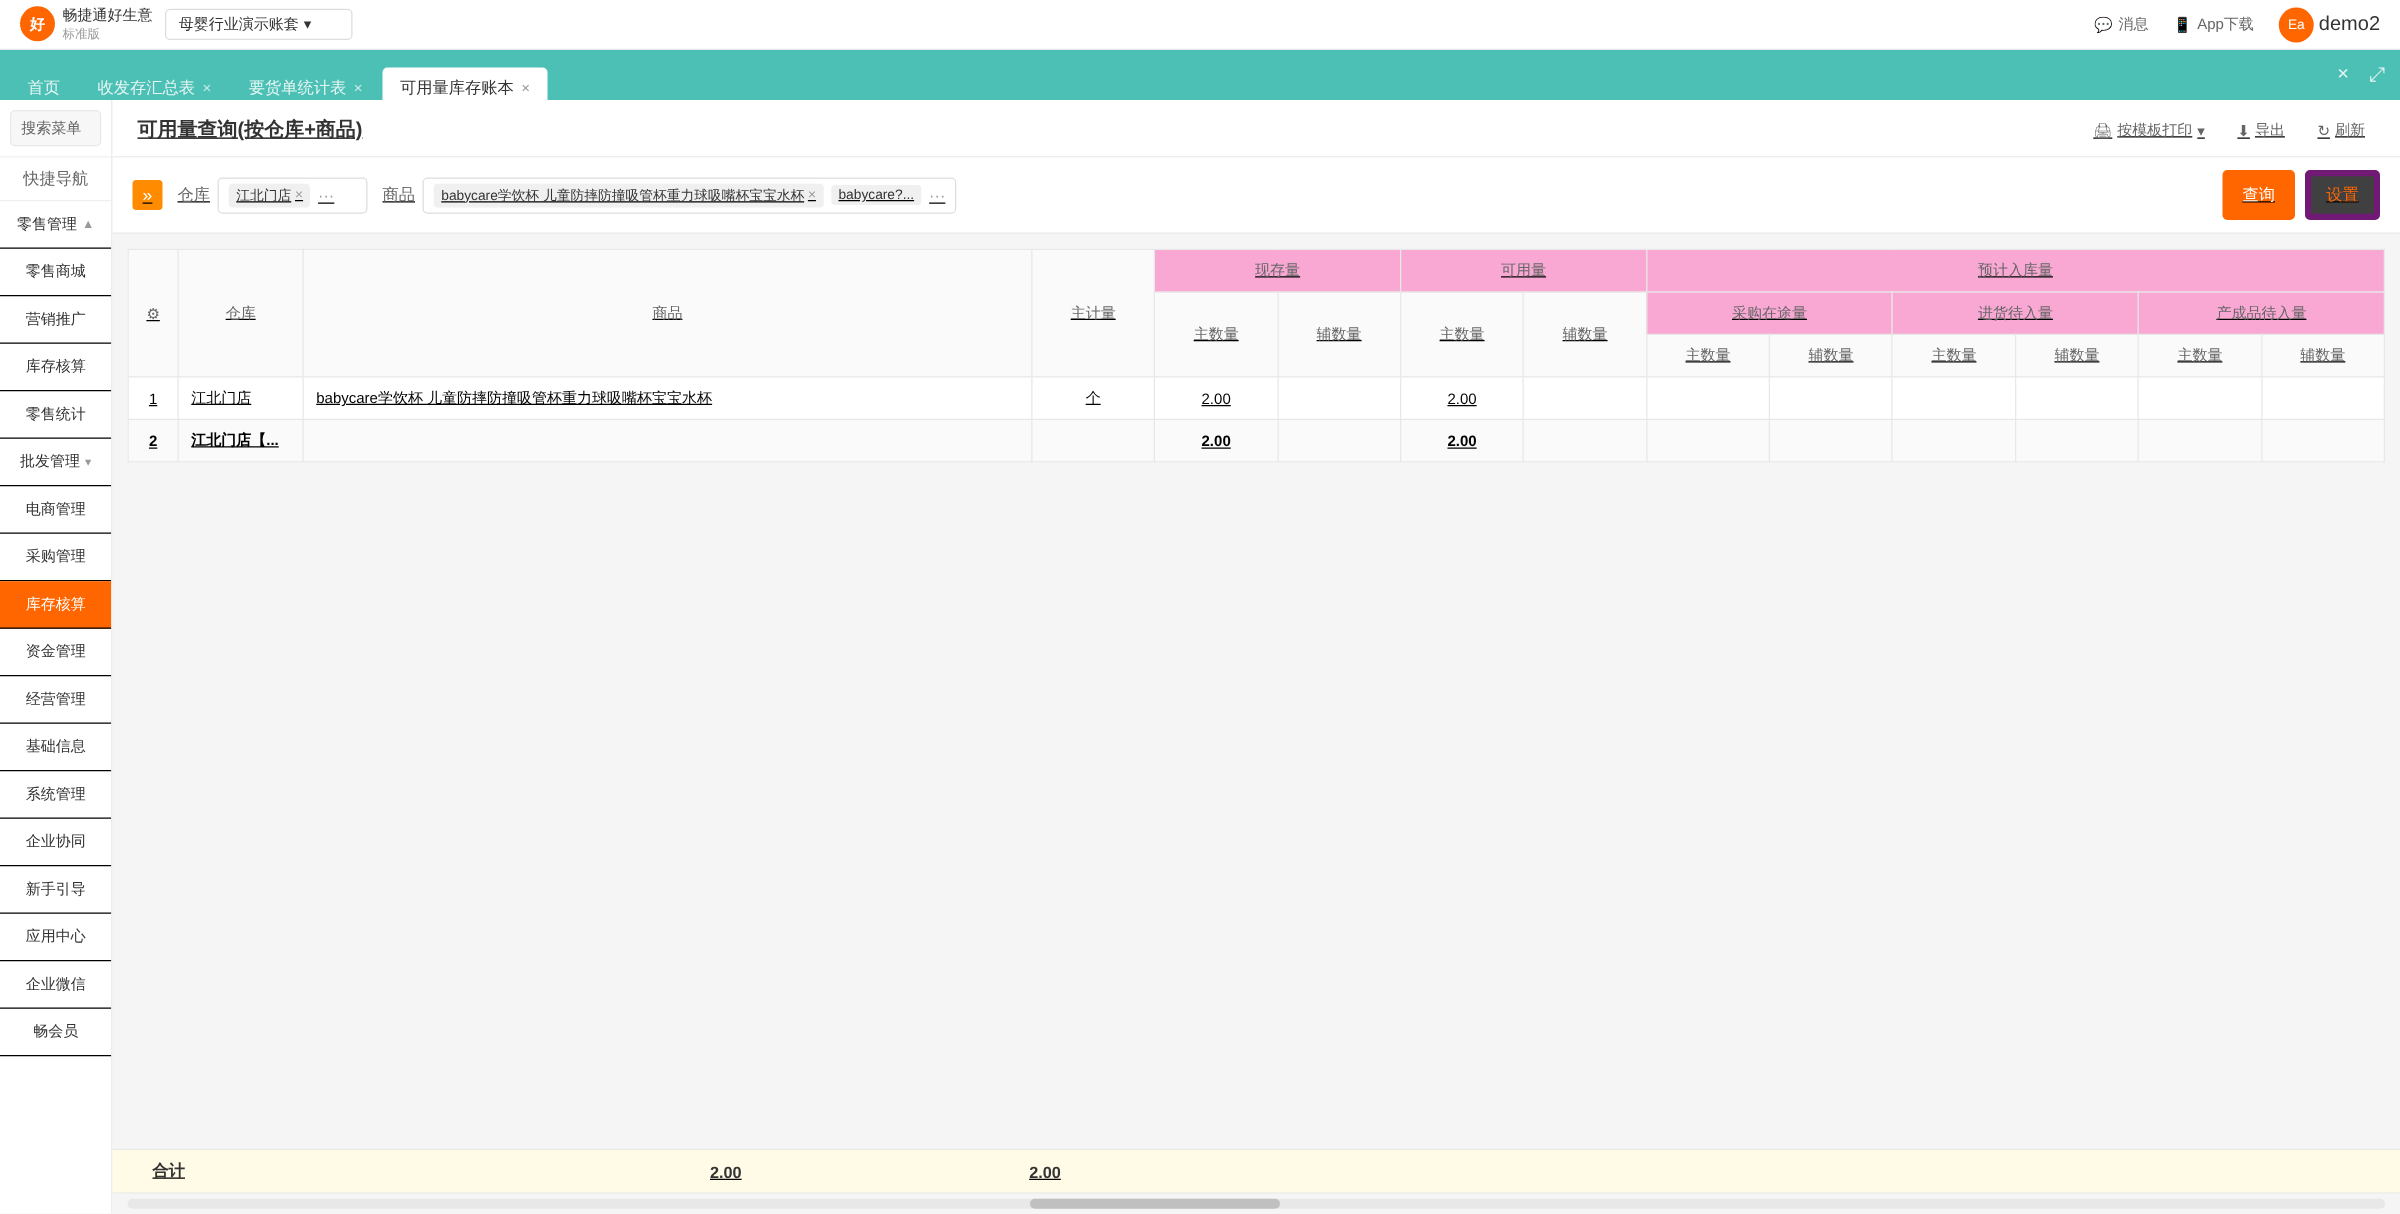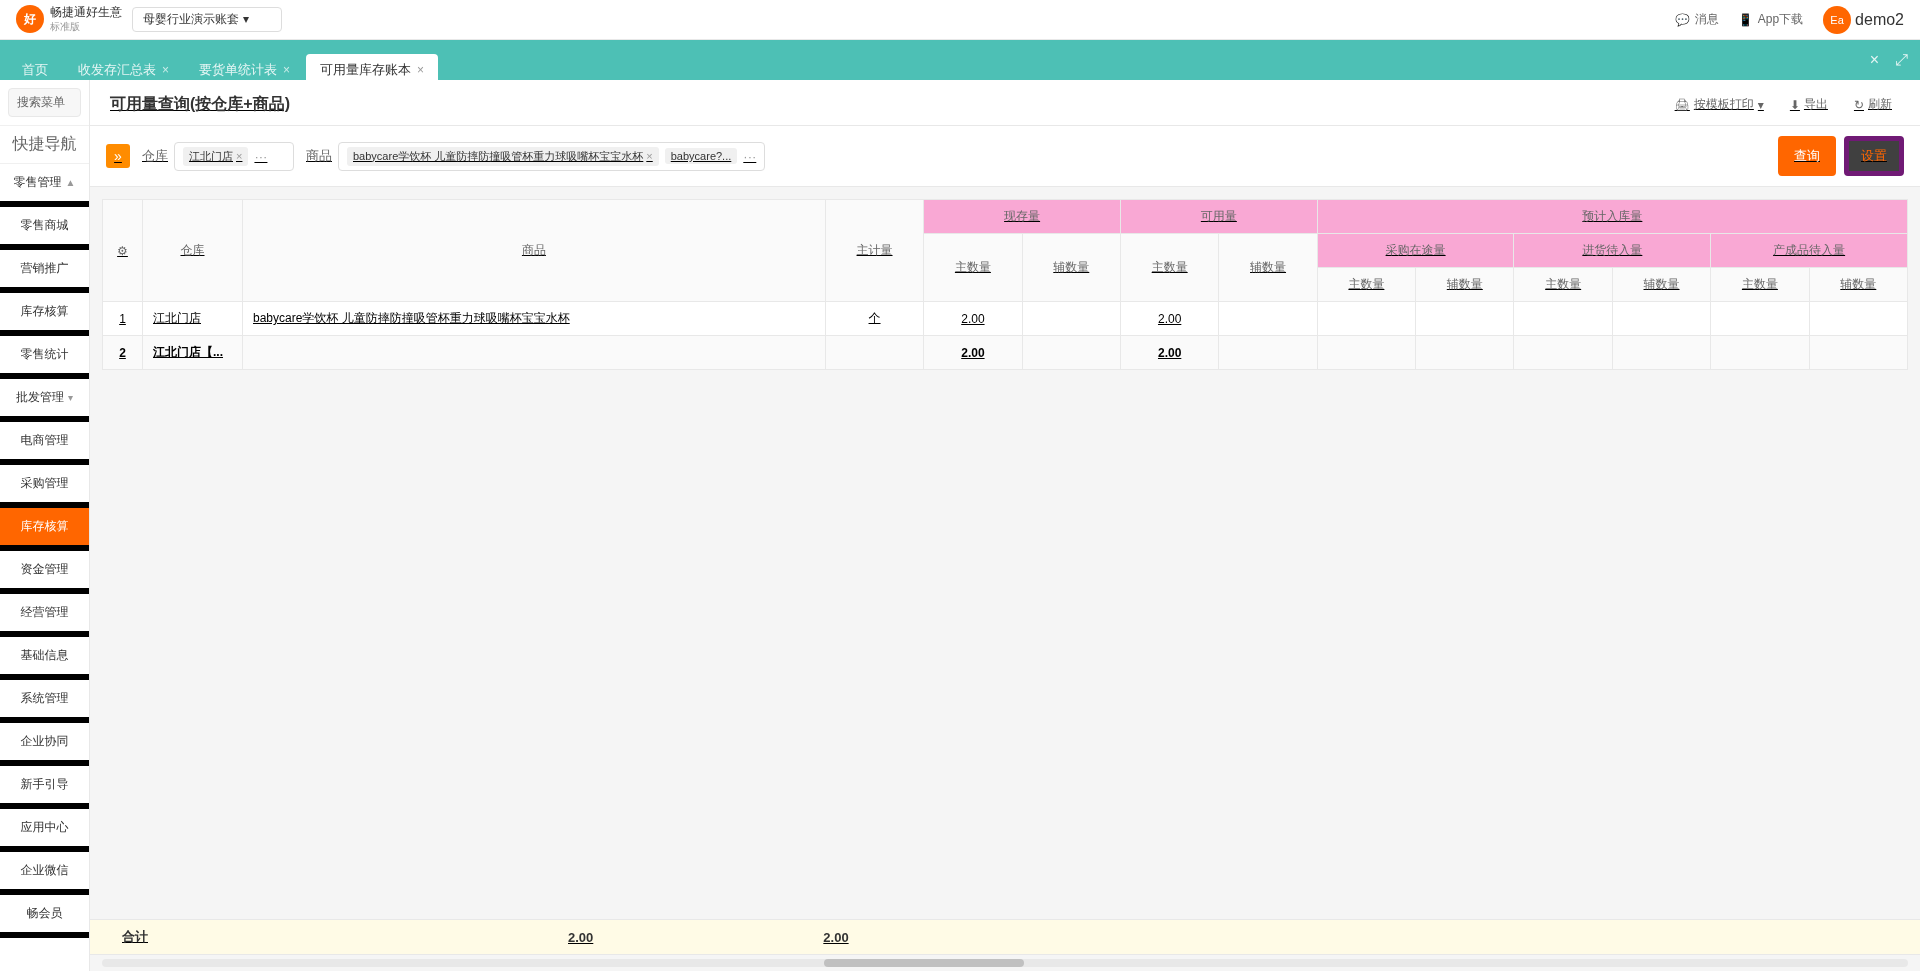--- a/index.html
+++ b/index.html
@@ -95,32 +95,32 @@
       border-radius: 4px;
       padding: 5px 8px;
       font-size: 12px;
       color: #666;
       cursor: pointer;
       text-align: left;
     }
     .sidebar-nav-btn {
       padding: 8px;
       text-align: center;
-      font-size: 16px;
+      font-size: 13px;
       color: #666;
       cursor: pointer;
       border-bottom: 1px solid #f0f0f0;
     }
     .sidebar-item {
       padding: 10px 8px;
       text-align: center;
       font-size: 12px;
       color: #333;
       cursor: pointer;
-      border-bottom: 6px solid #000000;
+      border-bottom: 1px solid #000000;
       display: flex;
       flex-direction: column;
       align-items: center;
       gap: 2px;
     }
     .sidebar-item.active { background: #ff6600; color: #fff; }
     .sidebar-item.expandable { display: flex; flex-direction: row; justify-content: center; align-items: center; gap: 4px; }
     .sidebar-expand-arrow { font-size: 10px; color: #999; }
 
     

